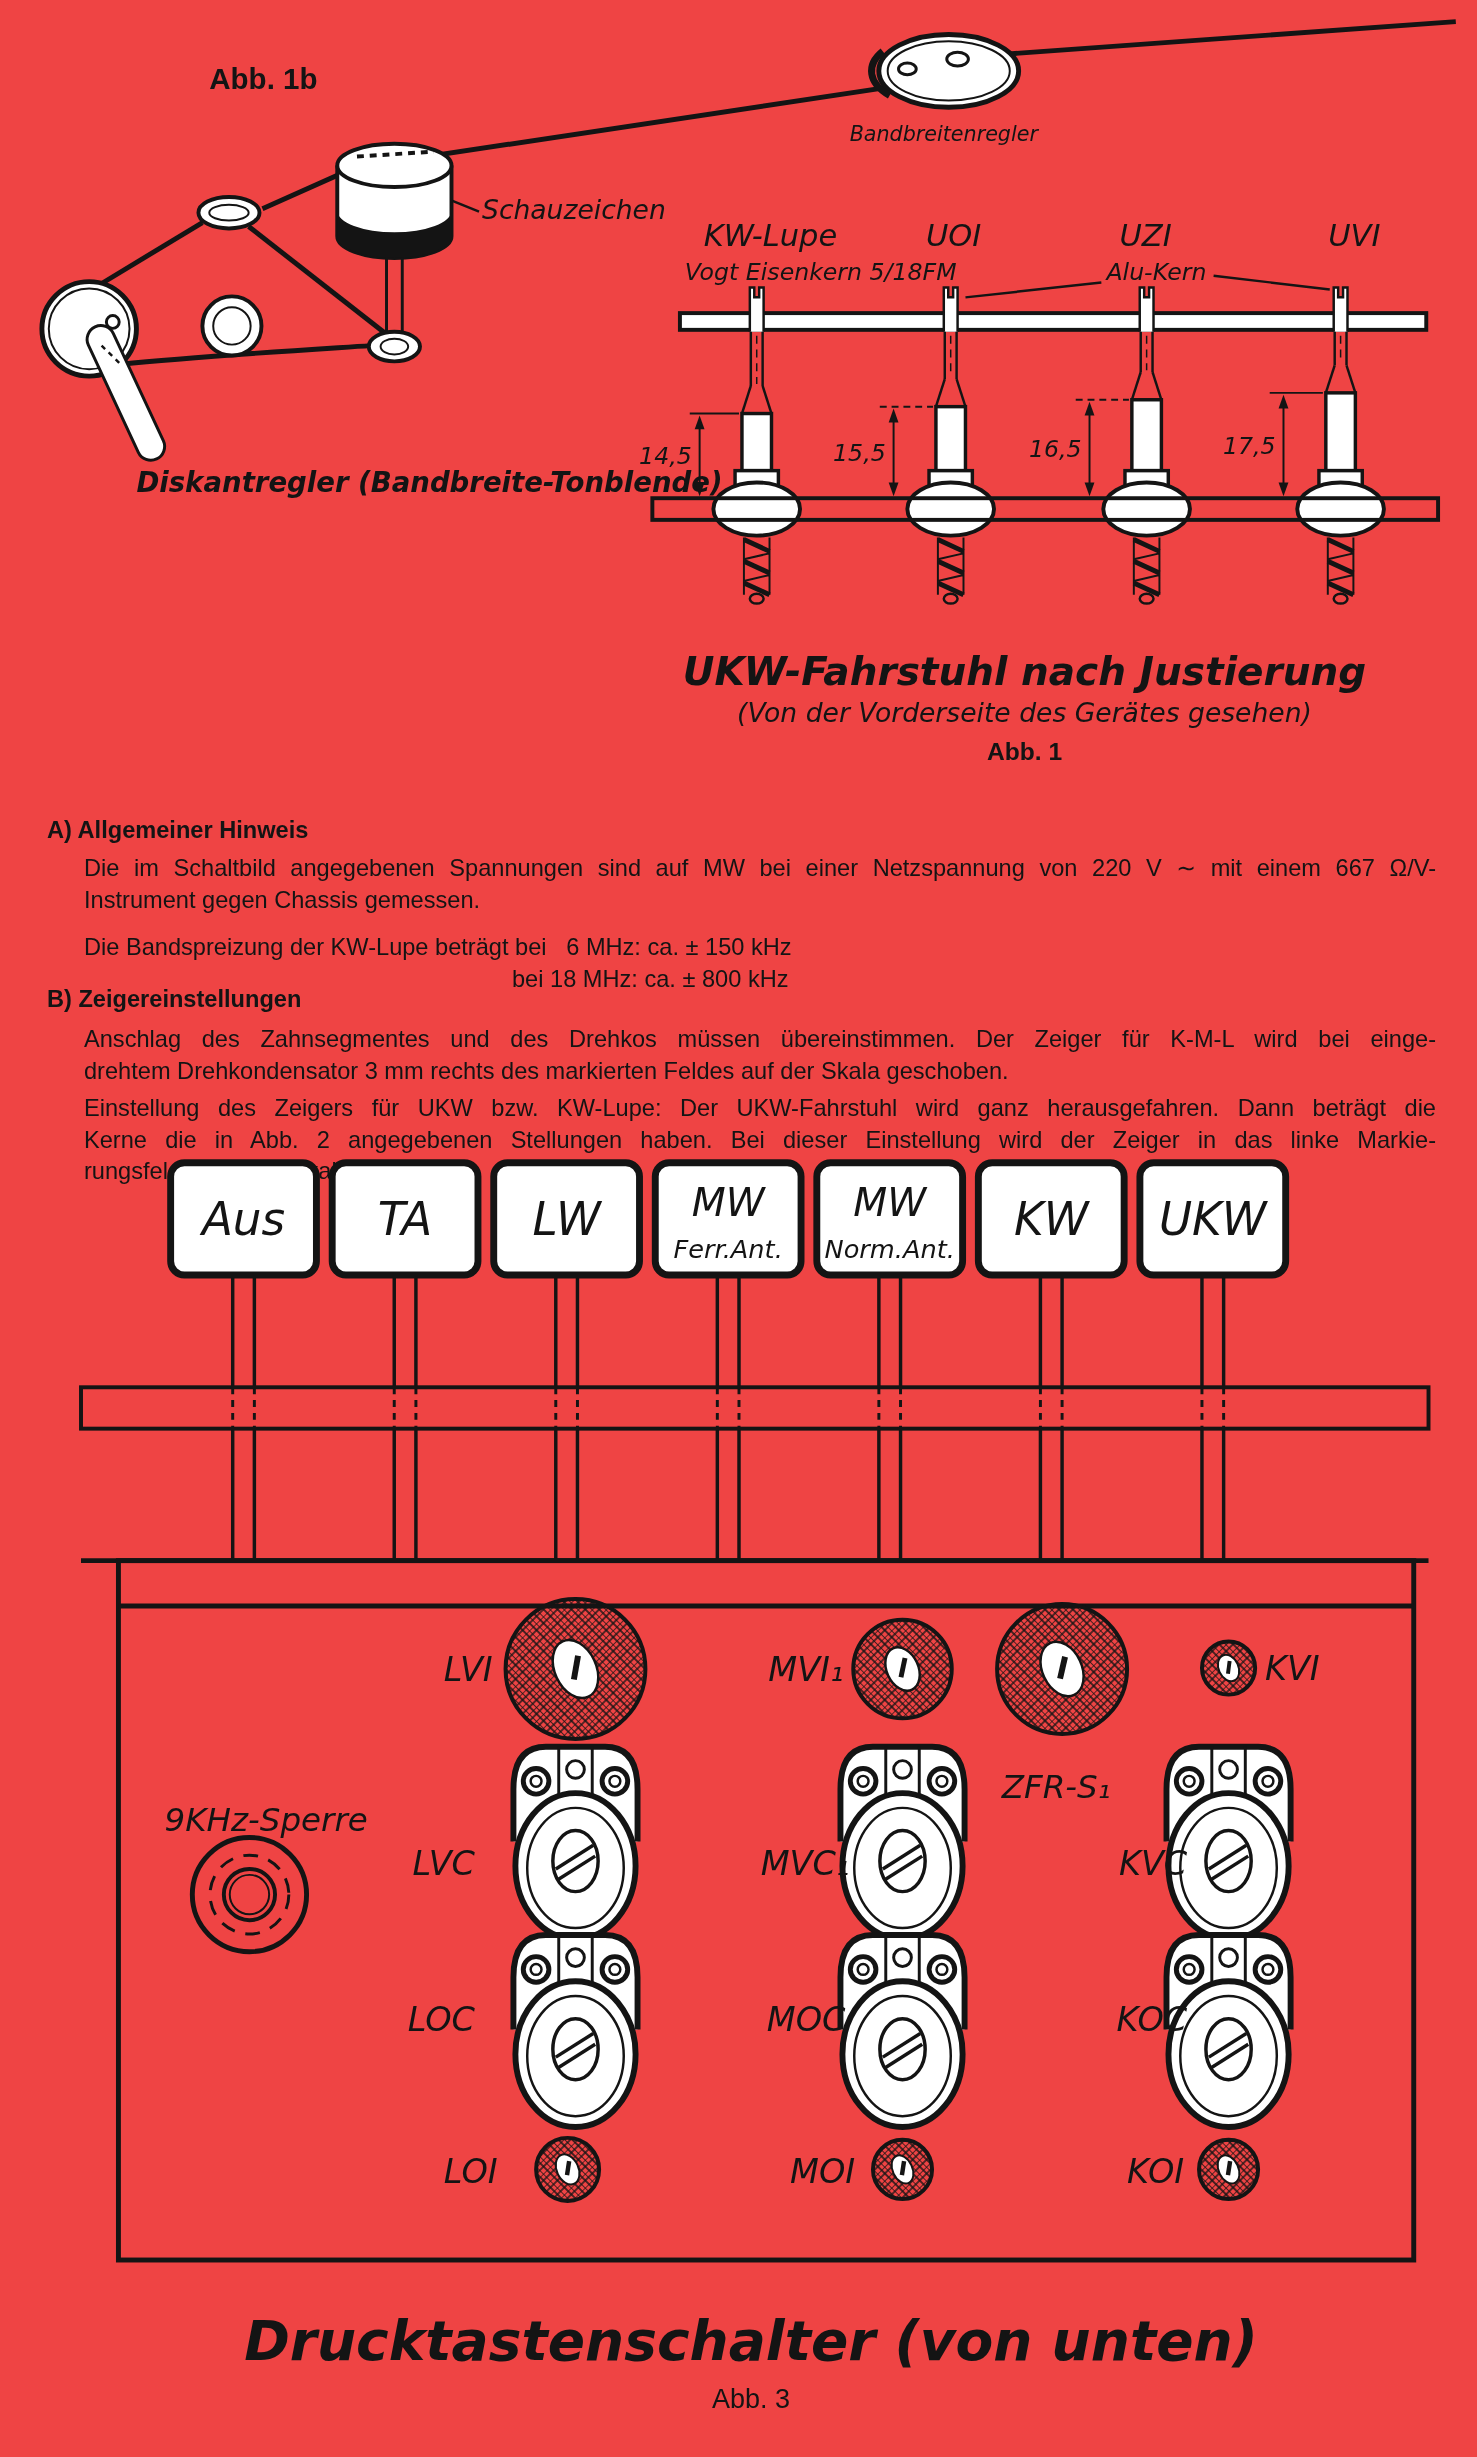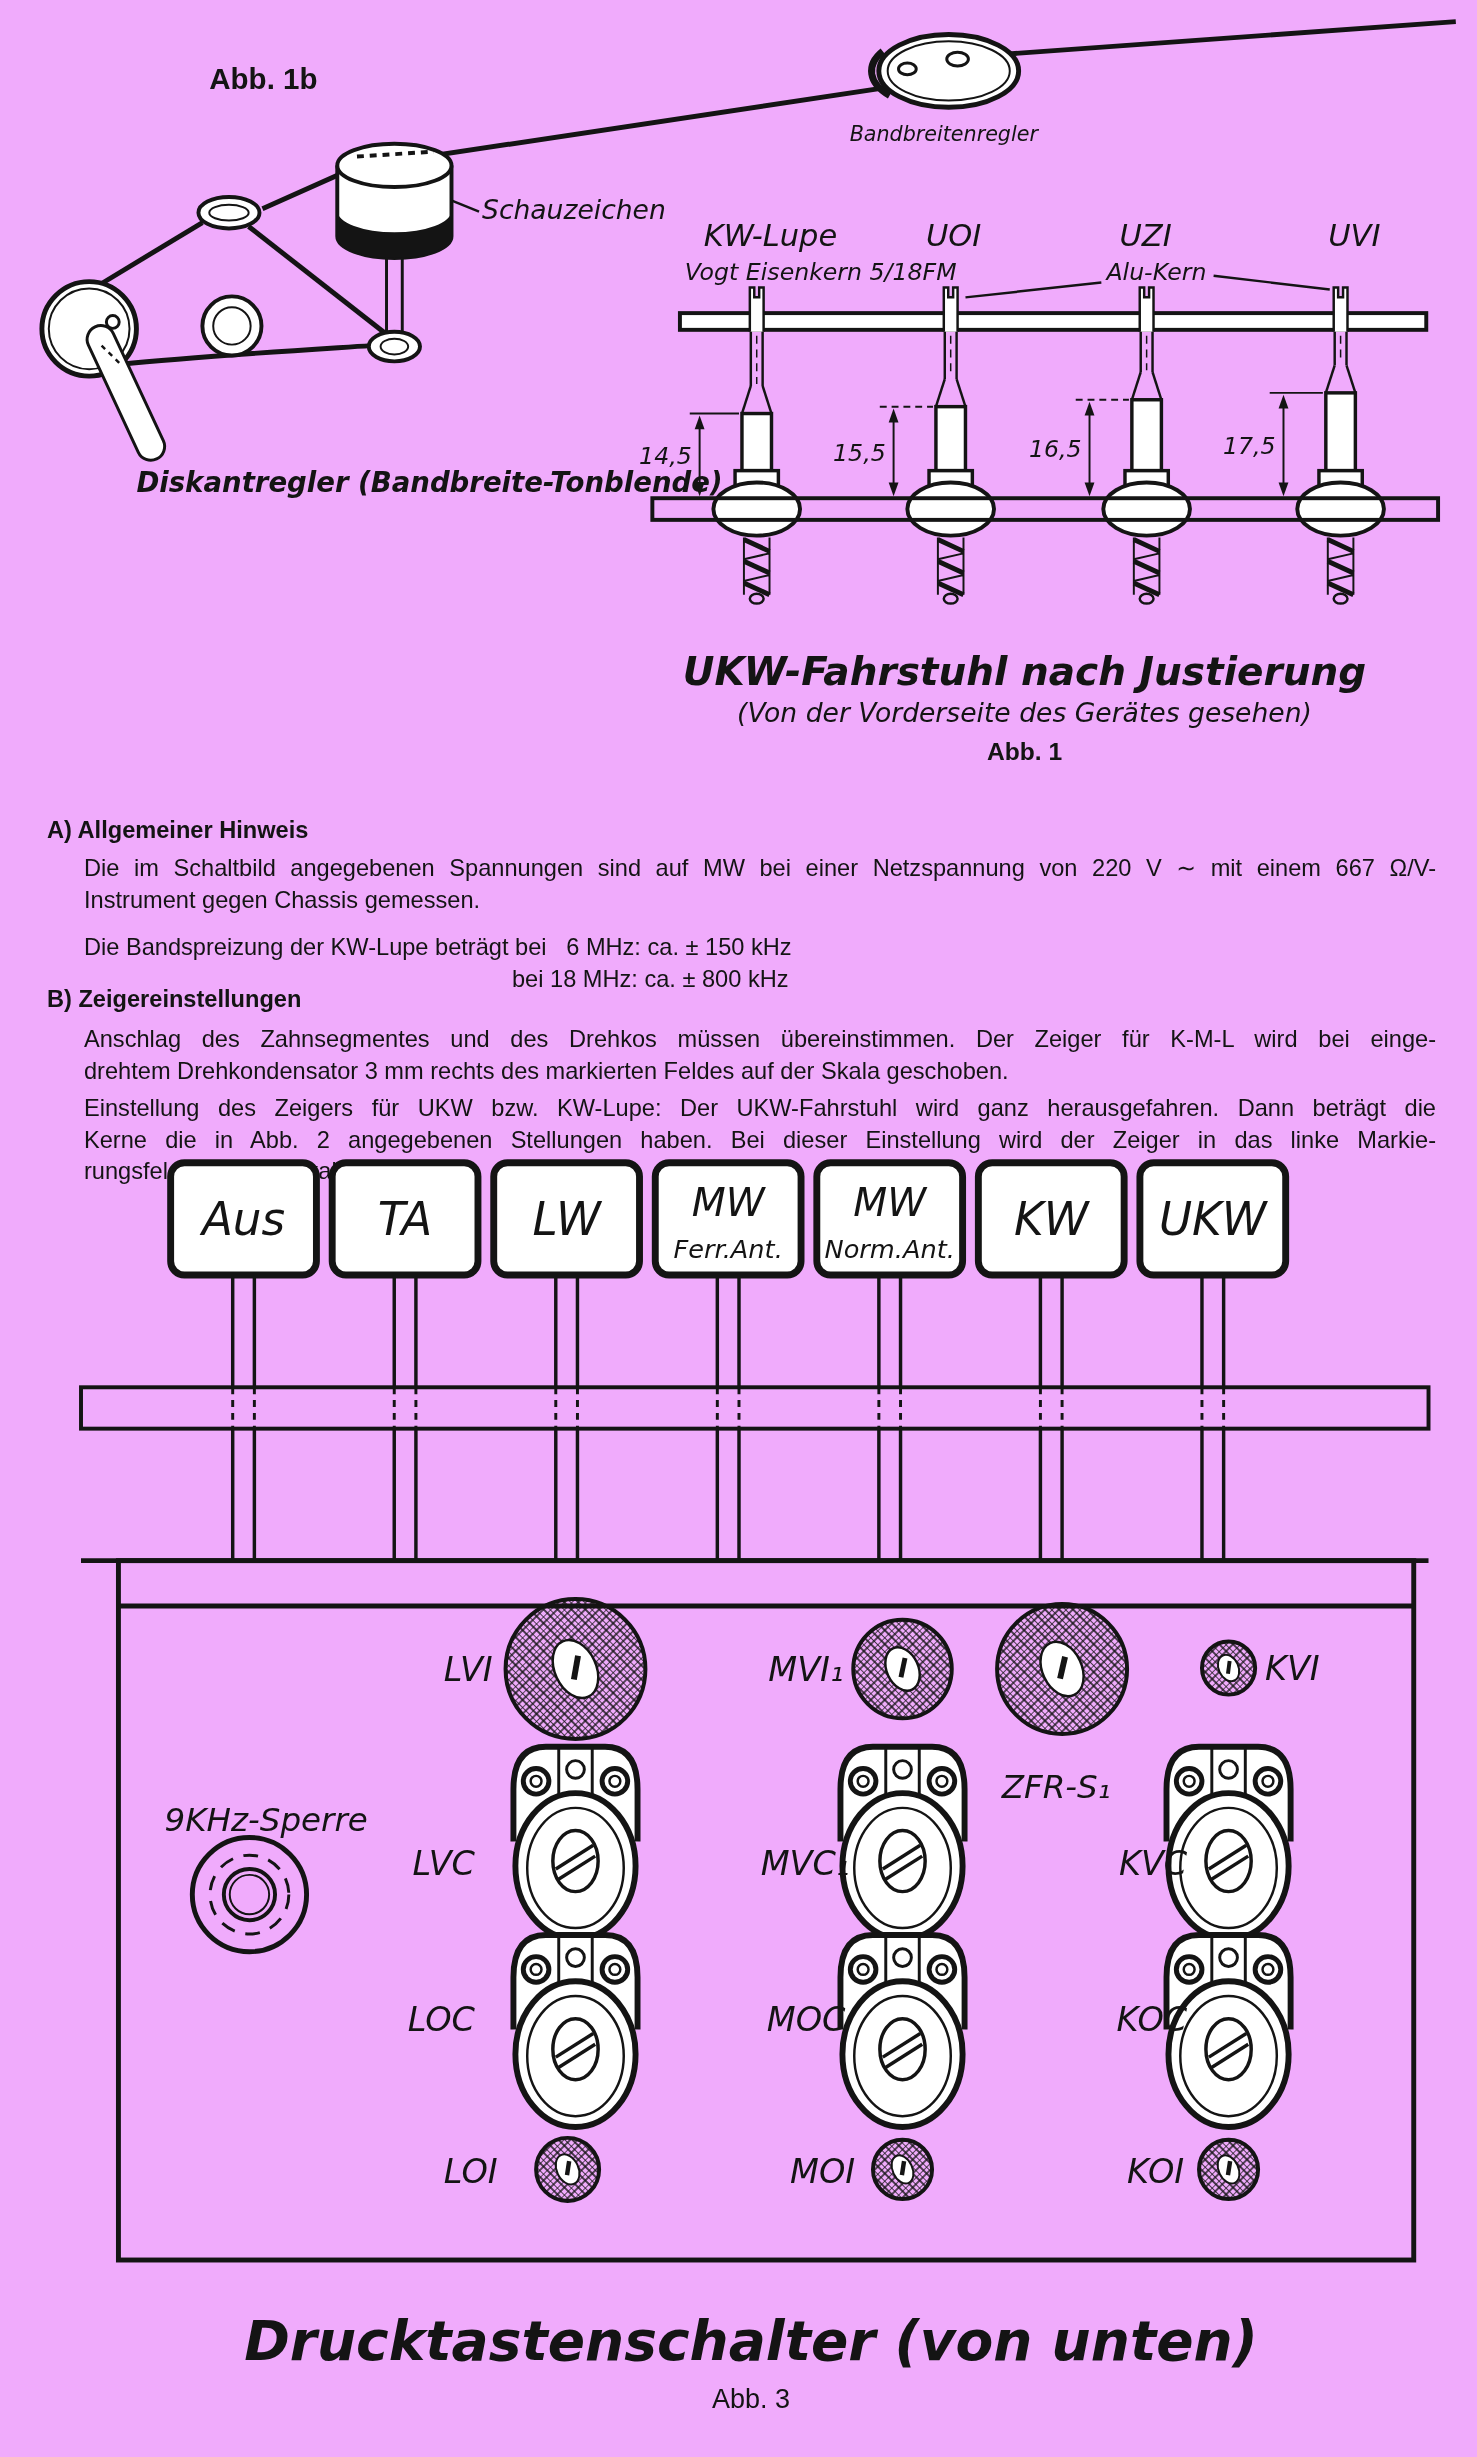--- a/index.html
+++ b/index.html
@@ -1,16 +1,16 @@
 <!DOCTYPE html>
 <html><head>
 <meta charset="utf-8">
 <style>
   html,body{margin:0;padding:0;background:#e8e8e8;}
-  .page{position:relative;width:1478px;height:2458px;background:#f0abfc;overflow:hidden;
+  .page{position:relative;width:1478px;height:2458px;background:#ef4444;overflow:hidden;
         font-family:"Liberation Sans",sans-serif;color:#141414;}
   svg{position:absolute;left:0;top:0;}
   svg text{font-family:"DejaVu Sans",sans-serif;font-style:italic;fill:#141414;}
   svg text.upright{font-style:normal;font-weight:bold;font-family:"Liberation Sans",sans-serif;}
   .hatch{fill:url(#xh);stroke:#141414;stroke-width:4;}
   .titleblock{position:absolute;left:650px;top:650px;width:749px;text-align:center;}
   .titleblock .t1{font-family:"DejaVu Sans",sans-serif;font-style:italic;font-weight:bold;font-size:39px;line-height:43px;}
   .titleblock .t2{font-family:"DejaVu Sans",sans-serif;font-style:italic;font-size:26.6px;line-height:31.5px;margin-top:3.9px;}
   .titleblock .t3{font-weight:bold;font-size:24.6px;margin-top:9.9px;}
   .textsec{position:absolute;left:47px;width:1389px;}

